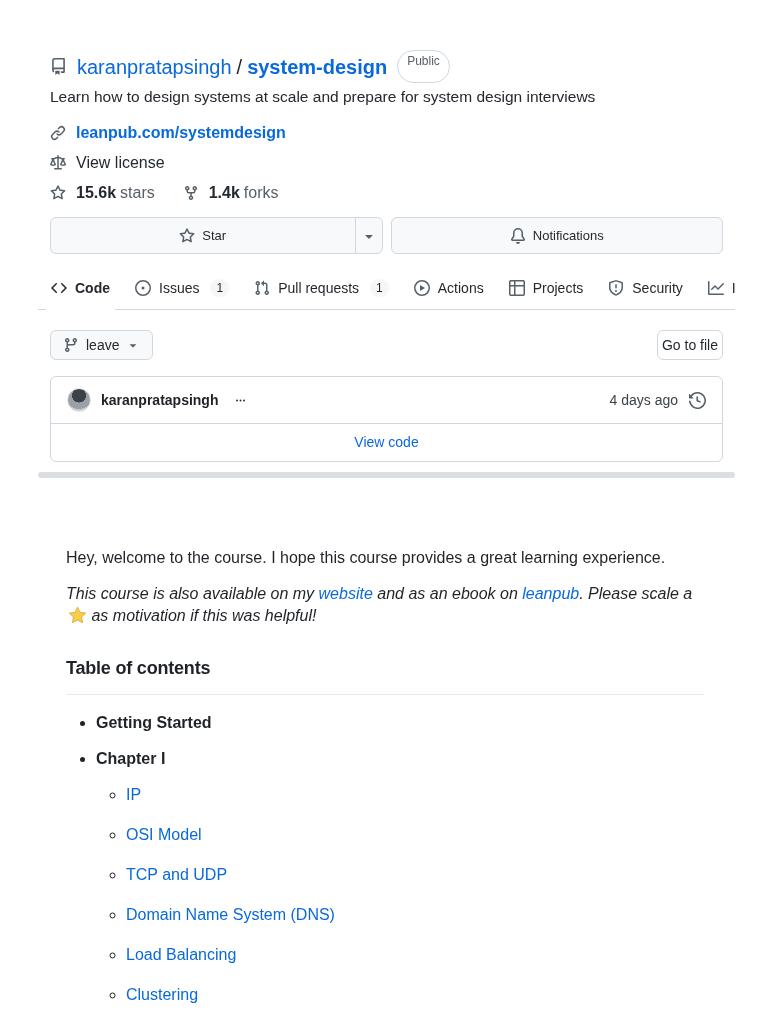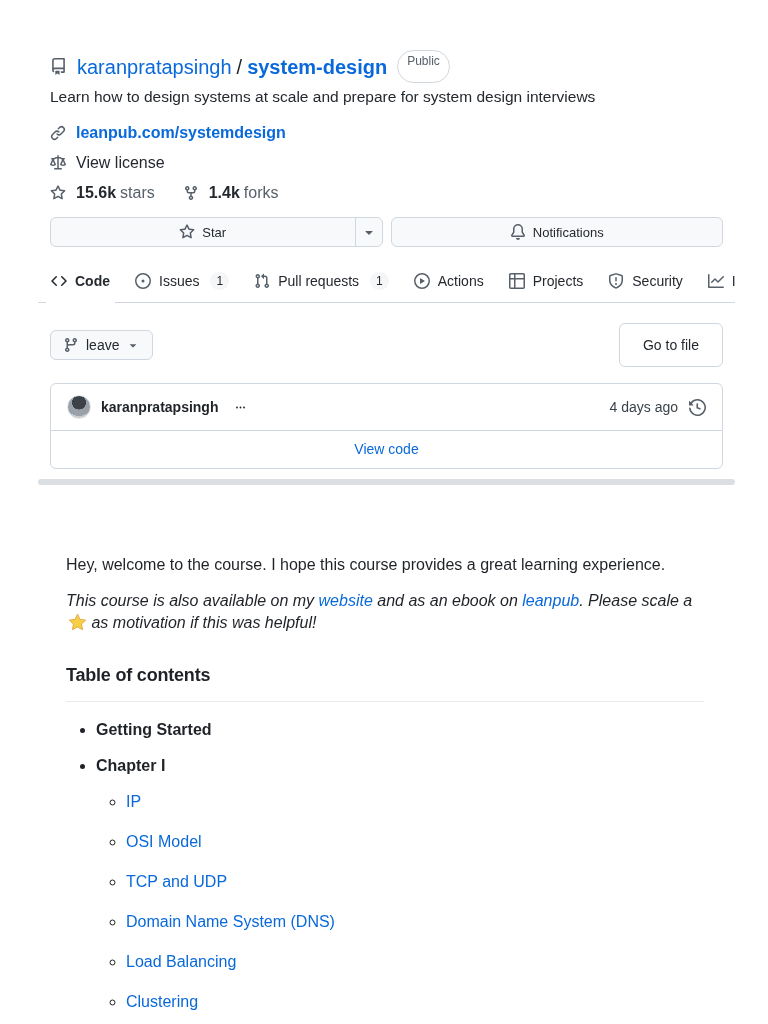--- a/index.html
+++ b/index.html
@@ -30,42 +30,42 @@
   .meta-row { margin-top: 16px; display: flex; align-items: center; font-size: 16px; color: #24292f; }
   .meta-row.tight { margin-top: 12px; }
   .meta-row .ico { margin-right: 10px; display: flex; }
   .website-link { color: #0969da; font-weight: 600; }
   .count-b { font-weight: 700; margin-right: 4px; }
   .count-label { color: #57606a; }
   .forks-group { margin-left: 28px; display: flex; align-items: center; }
 
   .buttons-row { margin-top: 15px; display: flex; gap: 8px; }
   .btn {
-    height: 30px; background: #f8f9fa; border: 1px solid #d0d7de; border-radius: 6px;
+    height: 37px; background: #f8f9fa; border: 1px solid #d0d7de; border-radius: 6px;
     display: flex; align-items: center; justify-content: center;
     font-size: 13px; font-weight: 500; color: #24292f; cursor: pointer;
   }
   .btn-star-group { flex: 1; display: flex; padding: 0; overflow: hidden; }
   .btn-star-main { flex: 1; display: flex; align-items: center; justify-content: center; gap: 7px; }
   .btn-star-caret { width: 27px; align-self: stretch; border-left: 1px solid #d0d7de; display: flex; align-items: center; justify-content: center; }
   .btn-notifications { flex: 1; gap: 7px; }
 
   
   .tabs { margin-top: 14px; display: flex; align-items: stretch; border-bottom: 1px solid #d0d7de; padding: 0 4px; white-space: nowrap; }
   .tab { position: relative; display: flex; align-items: center; gap: 8px; padding: 11px 9px 12px; font-size: 14px; color: #24292f; cursor: pointer; }
   .tab + .tab { margin-left: 7px; }
   .tab.active .tab-label { font-weight: 700; }
   .tab.active::after { content: ""; position: absolute; left: 4px; right: 4px; bottom: -1px; height: 2px; background: #ffffff; }
   .tab-count { font-size: 12px; line-height: 18px; color: #24292f; margin-left: 3px; background: rgba(175,184,193,0.12); border-radius: 10px; padding: 0 6px; }
 
   
   .file-section { padding: 20px 12px 0; }
   .branch-row { display: flex; justify-content: space-between; align-items: center; }
   .branch-btn { display: flex; align-items: center; gap: 7px; height: 30px; padding: 0 12px; background: #f8f9fa; border: 1px solid #d0d7de; border-radius: 6px; font-size: 14px; font-weight: 500; color: #24292f; cursor: pointer; }
-  .gotofile-btn { height: 44px; padding: 0 23px; background: #ffffff; border: 1px solid #d0d7de; border-radius: 6px; font-size: 14px; display: flex; align-items: center; color: #24292f; cursor: pointer; }
+  .gotofile-btn { height: 30px; padding: 0 4px; background: #ffffff; border: 1px solid #d0d7de; border-radius: 6px; font-size: 14px; display: flex; align-items: center; color: #24292f; cursor: pointer; }
 
   .commit-box { margin-top: 16px; border: 1px solid #d0d7de; border-radius: 6px; background: #fff; }
   .commit-top { display: flex; align-items: center; padding: 11px 16px; }
   .avatar { width: 24px; height: 24px; border-radius: 50%; flex: none;
     background: radial-gradient(circle at 50% 30%, #3c4147 0 36%, #9aa1a8 37% 70%, #c7ccd1 71%);
     border: 1px solid #e5e8eb; margin-right: 10px; }
   .commit-author { font-weight: 700; font-size: 14px; color: #1f2328; }
   .commit-ellipsis { margin-left: 15px; display: flex; cursor: pointer; }
   .commit-right { margin-left: auto; display: flex; align-items: center; gap: 11px; }
   .commit-time { font-size: 14px; color: #3a424a; }

